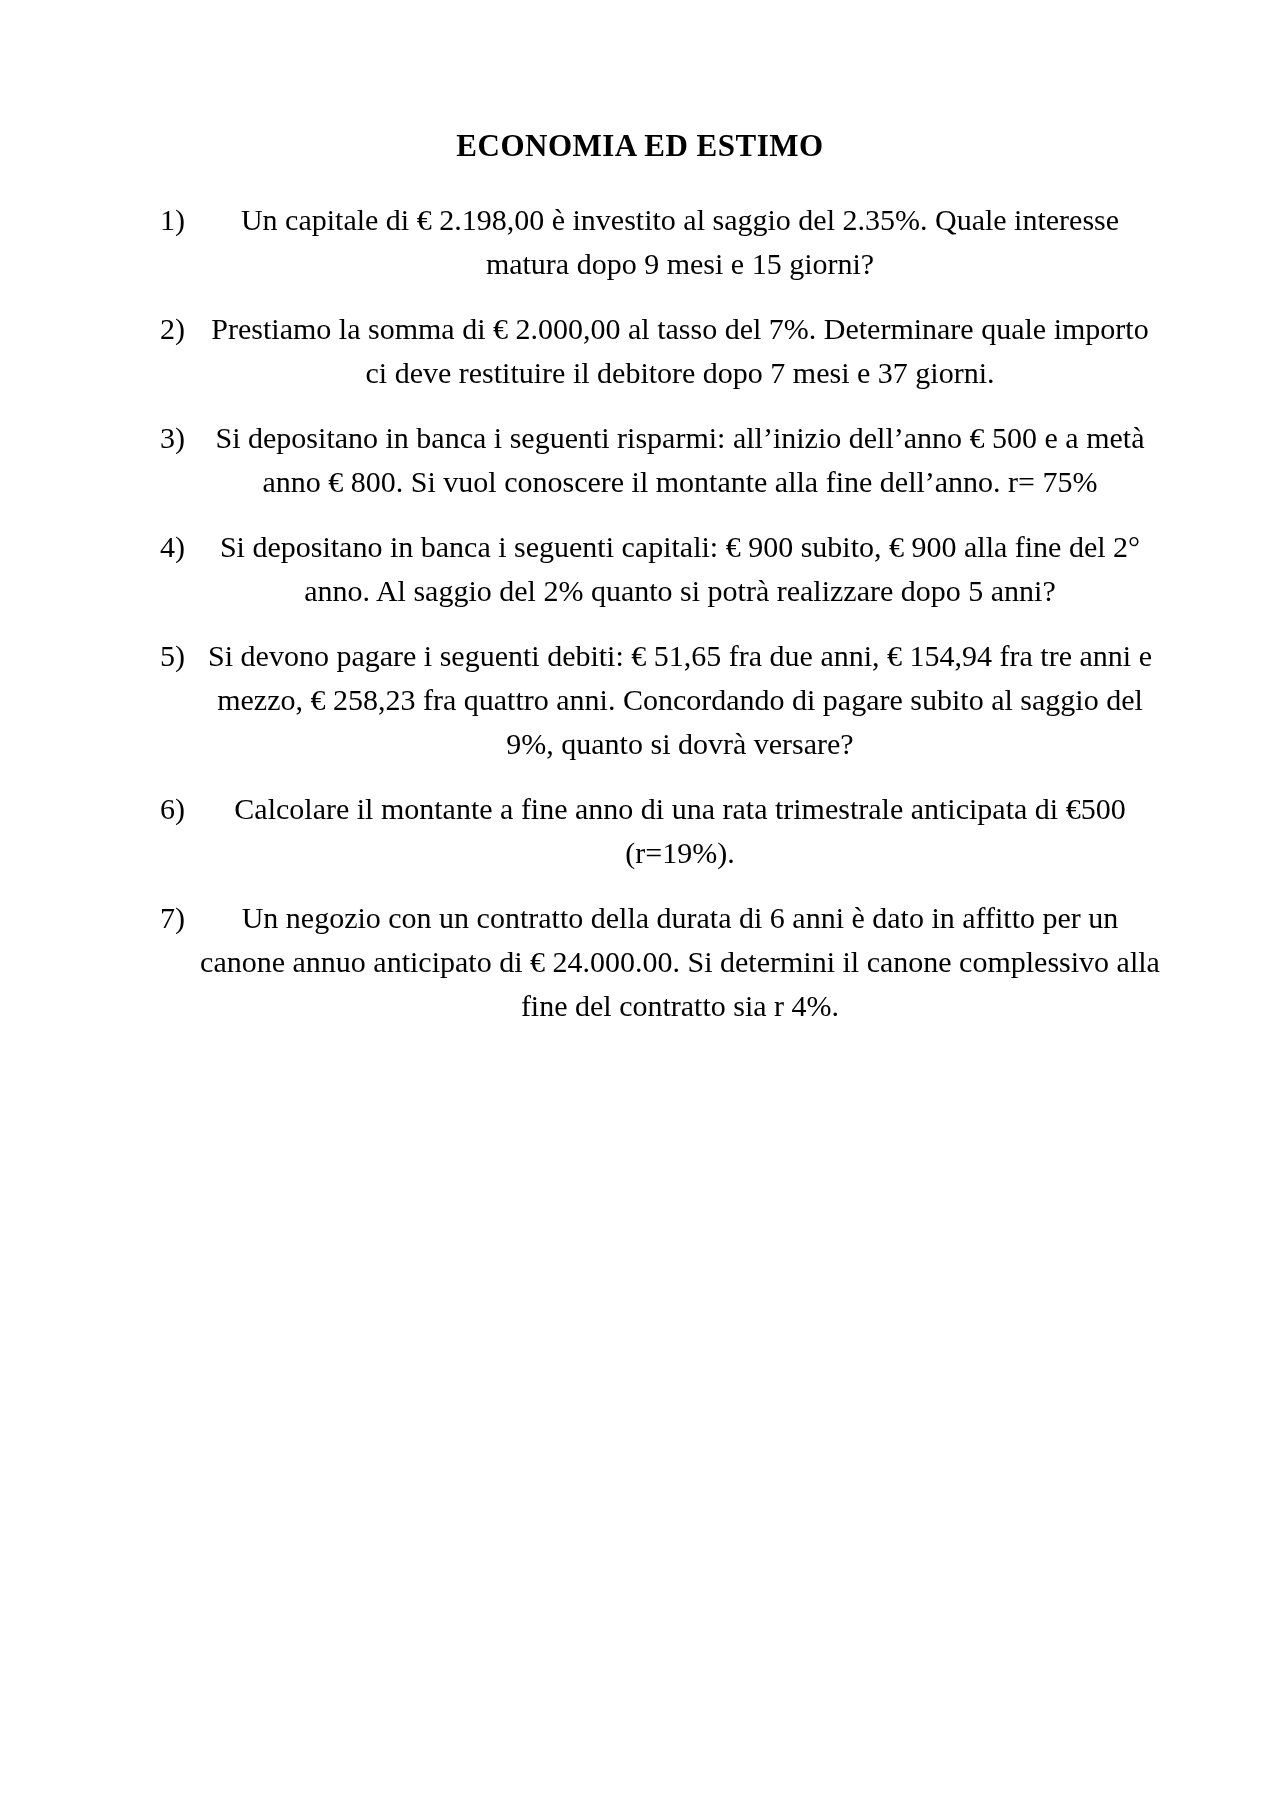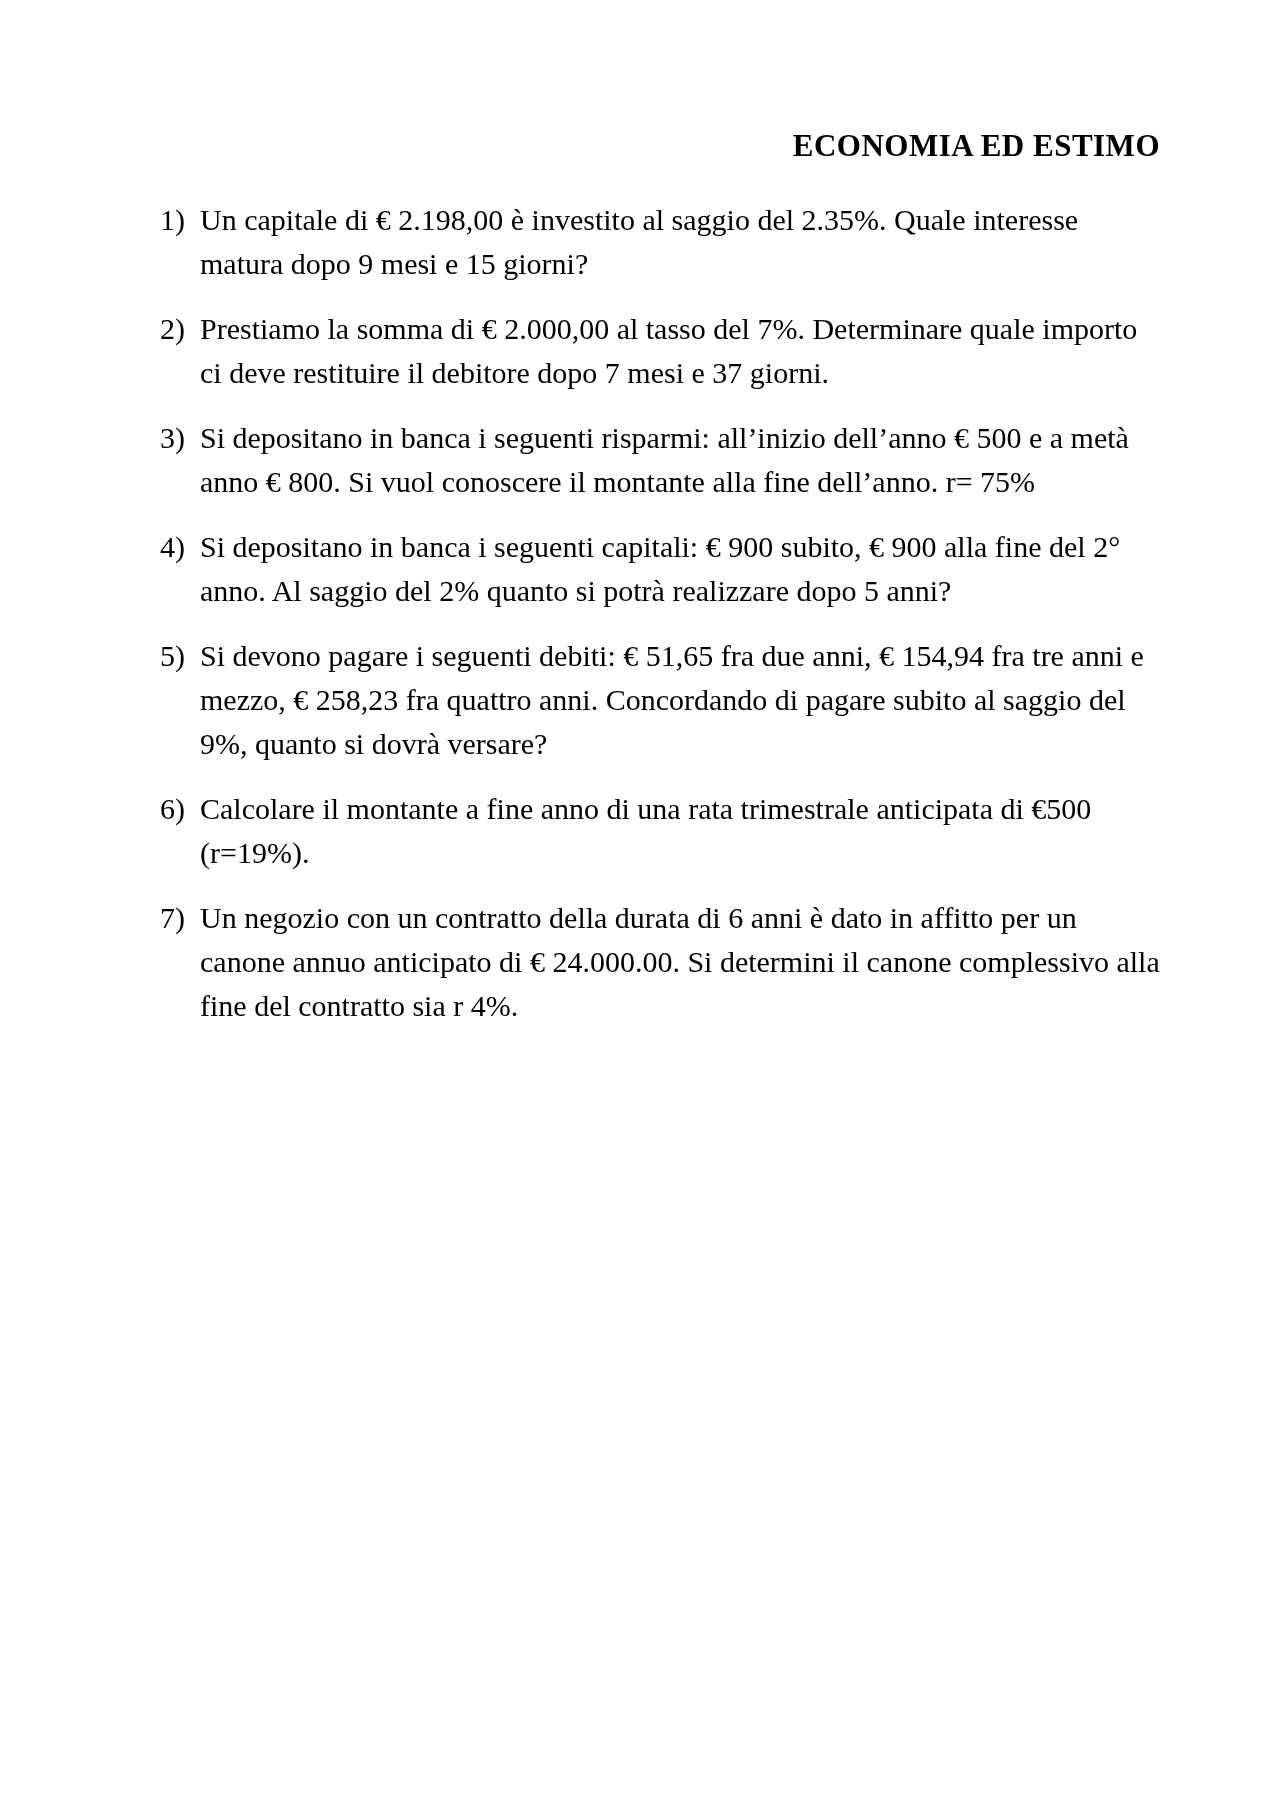--- a/index.html
+++ b/index.html
@@ -15,21 +15,21 @@
     color: #000000;
     font-family: "Liberation Serif", "DejaVu Serif", serif;
     overflow: hidden;
   }
 
   .content {
     padding: 128px 120px 0 120px;
   }
 
   .doc-title {
-    text-align: right;
+    text-align: center;
     font-size: 31px;
     font-weight: bold;
     letter-spacing: 0.5px;
     margin-bottom: 34px;
   }
 
   .problem-list {
     list-style: none;
     padding-left: 40px;
   }
@@ -43,20 +43,21 @@
   }
 
   .problem-num {
     flex: 0 0 40px;
     width: 40px;
   }
 
   .problem-text {
     flex: 1 1 auto;
     max-width: 960px;
+    text-align: center;
   }
 </style>
 </head>
 <body>
 
 <div class="page">
   <div class="content">
 
     <h1 class="doc-title">ECONOMIA ED ESTIMO</h1>
 

